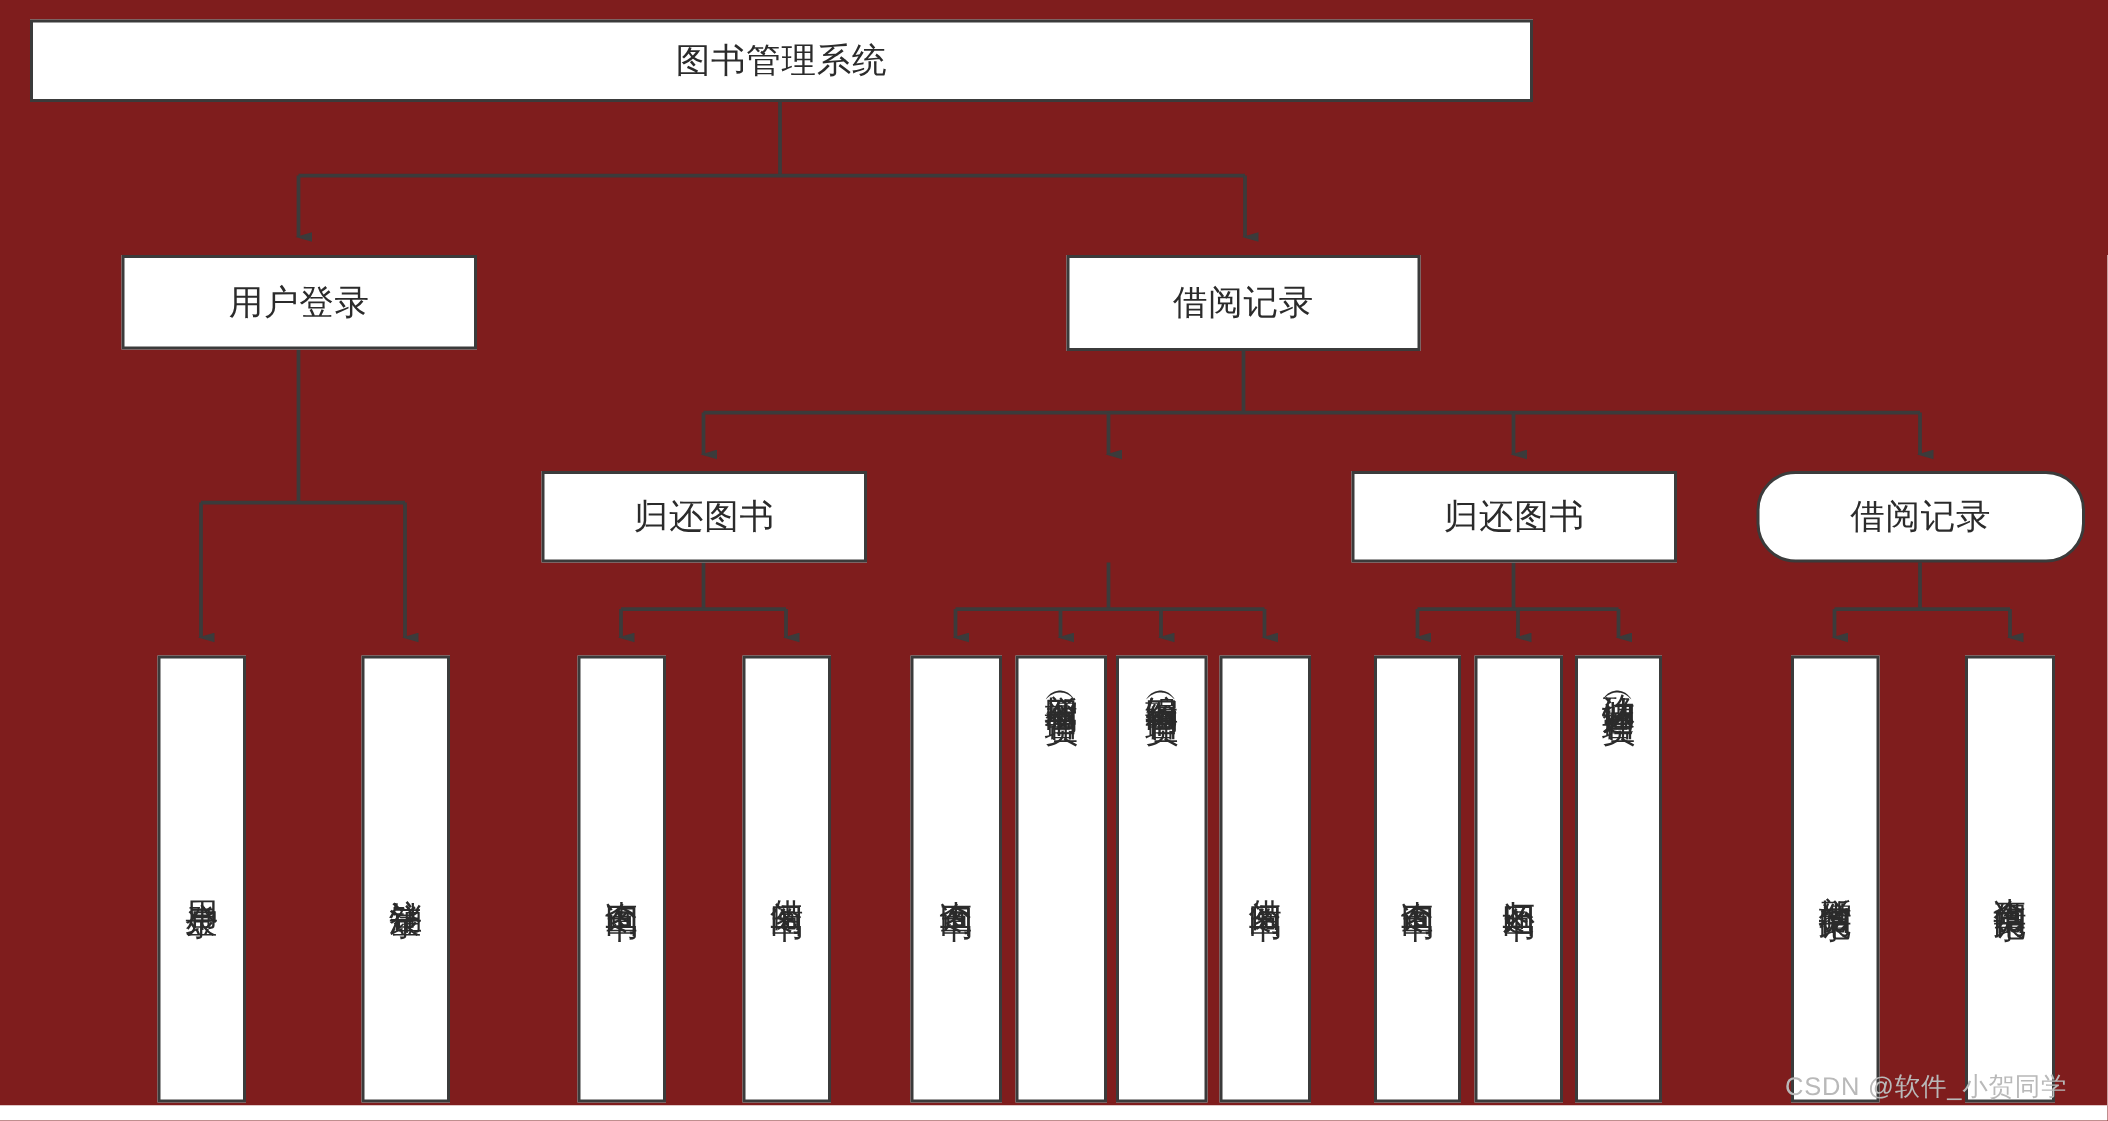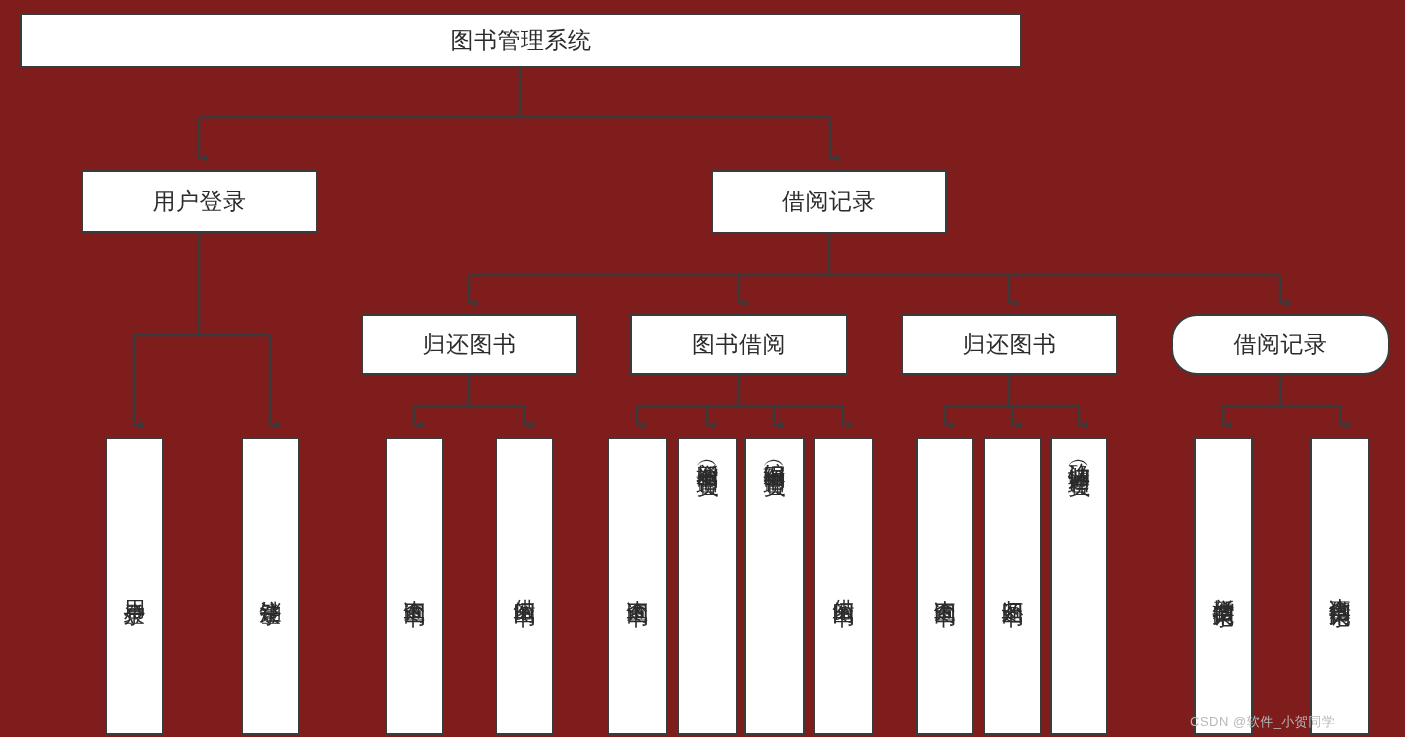--- a/index.html
+++ b/index.html
@@ -57,21 +57,21 @@
     max-height: 280px;
   }
   .node.leaf.centered {
     align-items: center;
     padding-top: 0;
   }
   .watermark {
     position: absolute;
     left: 1190px;
     top: 713px;
-    font-size: 13px;
+    font-size: 17px;
     color: #b9b9b9;
     white-space: nowrap;
     letter-spacing: 0.5px;
   }
 </style>
 </head>
 <body>
 
 <div id="canvas">
 
@@ -135,23 +135,20 @@
   <div class="node" style="left:81px; top:170px; width:237px; height:63px;">
     <span class="node-label">用户登录</span>
   </div>
   <div class="node" style="left:711px; top:170px; width:236px; height:64px;">
     <span class="node-label">借阅记录</span>
   </div>
 
   <div class="node" style="left:361px; top:314px; width:217px; height:61px;">
     <span class="node-label">归还图书</span>
   </div>
-  <div class="node" style="left:630px; top:314px; width:218px; height:61px;">
-    <span class="node-label">图书借阅</span>
-  </div>
   <div class="node" style="left:901px; top:314px; width:217px; height:61px;">
     <span class="node-label">归还图书</span>
   </div>
   <div class="node" style="left:1171px; top:314px; width:219px; height:61px;border-radius:26px;">
     <span class="node-label">借阅记录</span>
   </div>
 
   <div class="node leaf centered" style="left:105px; top:437px; width:59px; height:298px;">
     <span class="node-label">用户登录</span>
   </div>

